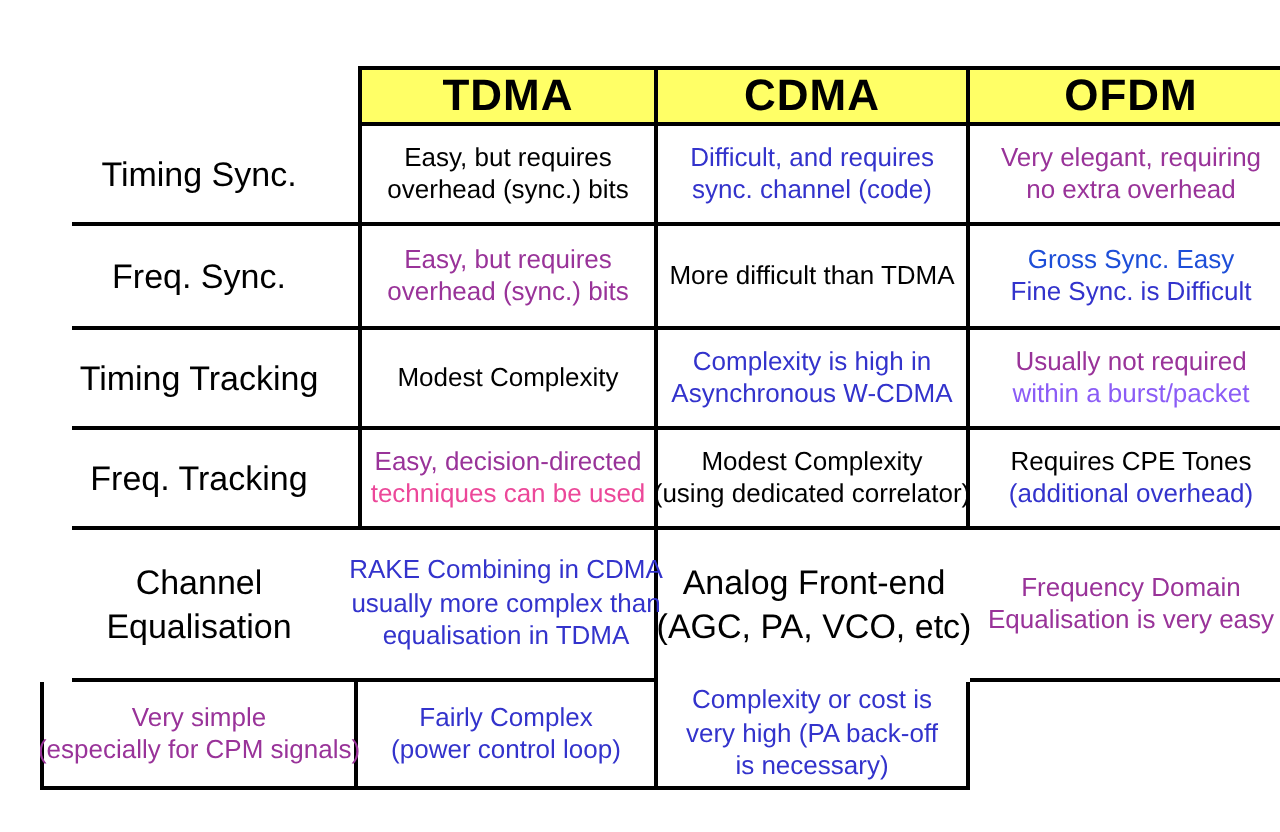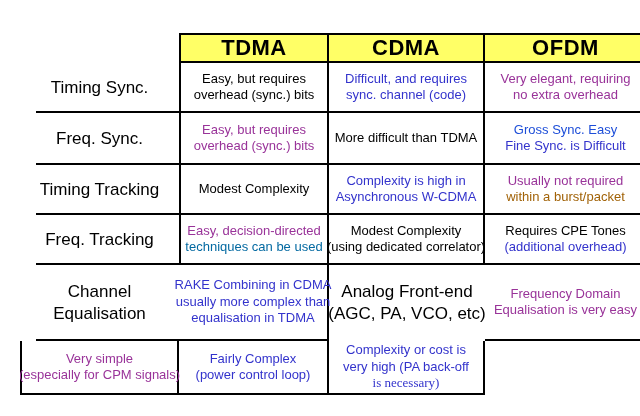--- a/index.html
+++ b/index.html
@@ -107,28 +107,28 @@
       </div>
       <div class="cell data first">
         <div class="line" style="color: rgb(0, 0, 0);">Modest Complexity</div>
       </div>
       <div class="cell data">
         <div class="line" style="color: rgb(51, 51, 204);">Complexity is high in</div>
         <div class="line" style="color: rgb(51, 51, 204);">Asynchronous W-CDMA</div>
       </div>
       <div class="cell data">
         <div class="line" style="color: rgb(153, 51, 153);">Usually not required</div>
-        <div class="line" style="color: #a16207;">within a burst/packet</div>
+        <div class="line" style="color: #8b5cf6;">within a burst/packet</div>
       </div>
       <div class="cell label sep">
         <div class="line">Freq. Tracking</div>
       </div>
       <div class="cell data first">
         <div class="line" style="color: rgb(153, 51, 153);">Easy, decision-directed</div>
-        <div class="line" style="color: #0369a1; text-align: right;">techniques can be used</div>
+        <div class="line" style="color: #ec4899; text-align: right;">techniques can be used</div>
       </div>
       <div class="cell data">
         <div class="line" style="color: rgb(0, 0, 0);">Modest Complexity</div>
         <div class="line" style="color: rgb(0, 0, 0);">(using dedicated correlator)</div>
       </div>
       <div class="cell data">
         <div class="line" style="color: rgb(0, 0, 0);">Requires CPE Tones</div>
         <div class="line" style="color: rgb(51, 51, 204);">(additional overhead)</div>
       </div>
       <div class="cell label sep">
@@ -152,16 +152,16 @@
         <div class="line" style="color: rgb(153, 51, 153);">Very simple</div>
         <div class="line" style="color: rgb(153, 51, 153);">(especially for CPM signals)</div>
       </div>
       <div class="cell data">
         <div class="line" style="color: rgb(51, 51, 204);">Fairly Complex</div>
         <div class="line" style="color: rgb(51, 51, 204);">(power control loop)</div>
       </div>
       <div class="cell data">
         <div class="line" style="color: rgb(51, 51, 204);">Complexity  or cost is</div>
         <div class="line" style="color: rgb(51, 51, 204);">very high (PA back-off</div>
-        <div class="line" style="color: rgb(51, 51, 204); font-family: Liberation Serif, serif;">is necessary)</div>
+        <div class="line" style="color: rgb(51, 51, 204);">is necessary)</div>
       </div>
     </div>
 </div>
 
 </body></html>

